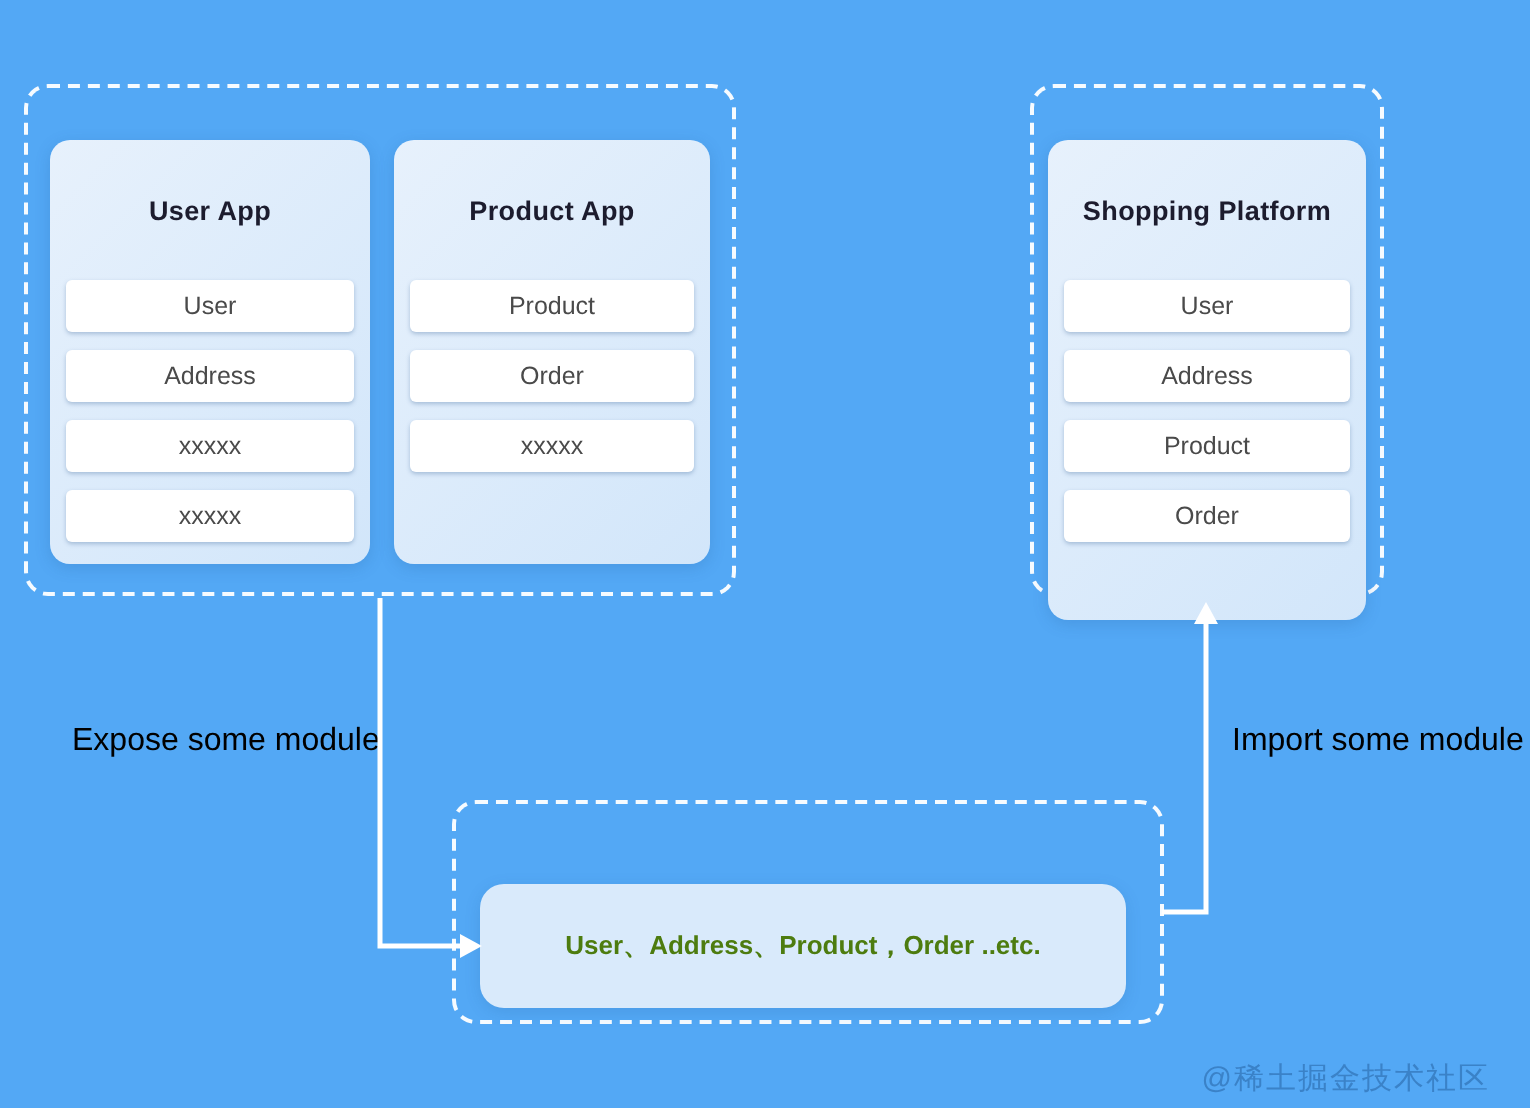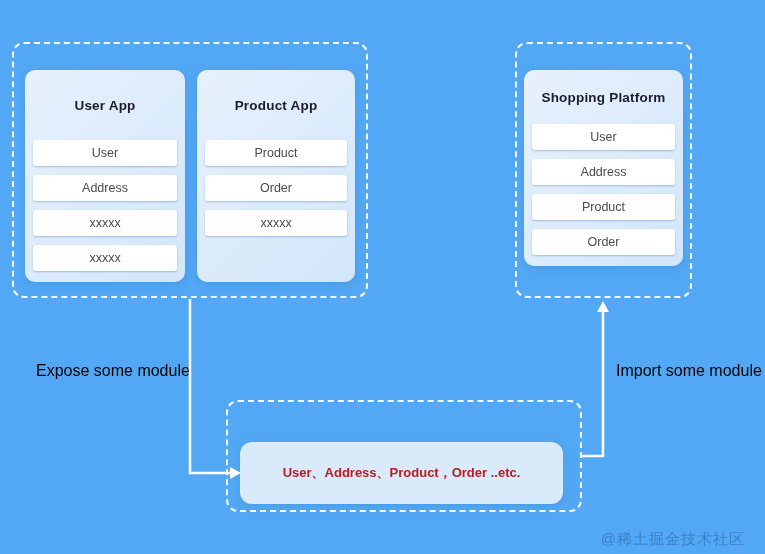--- a/index.html
+++ b/index.html
@@ -23,21 +23,21 @@
     position: absolute;
     background: linear-gradient(135deg, #e7f1fc 0%, #d2e6fa 100%);
     border-radius: 10px;
     box-shadow: 0 2px 8px rgba(30,80,140,0.18);
     box-sizing: border-box;
     display: flex; flex-direction: column;
     padding: 0 8px 11px 8px;
   }
   .card-user     { left: 25px;  top: 70px; width: 160px; height: 212px; }
   .card-product  { left: 197px; top: 70px; width: 158px; height: 212px; }
-  .card-platform { left: 524px; top: 70px; width: 159px; height: 196px; }
+  .card-platform { left: 524px; top: 70px; width: 159px; height: 240px; }
   .card-title {
     height: 70px;
     display: flex; align-items: center; justify-content: center;
     font-weight: bold; font-size: 13.5px; color: #1c1c2e;
     letter-spacing: 0.2px;
   }
   .rows { display: flex; flex-direction: column; gap: 9px; justify-content: center; }
   .module-row {
     height: 26px;
     background: #ffffff;
@@ -53,21 +53,21 @@
     white-space: nowrap;
   }
   .label-expose { left: 36px;  top: 362px; }
   .label-import { left: 616px; top: 362px; }
   .shared-box {
     position: absolute;
     left: 240px; top: 442px; width: 323px; height: 62px;
     background: #d9eafb;
     border-radius: 12px;
     display: flex; align-items: center; justify-content: center;
-    font-weight: bold; font-size: 13px; color: #b91c1c;
+    font-weight: bold; font-size: 13px; color: #4d7c0f;
     box-shadow: 0 2px 8px rgba(30,80,140,0.15);
     white-space: nowrap;
   }
   .arrows-layer {
     position: absolute; left: 0; top: 0;
     pointer-events: none;
   }
   .watermark {
     position: absolute;
     right: 20px; bottom: 5px;

